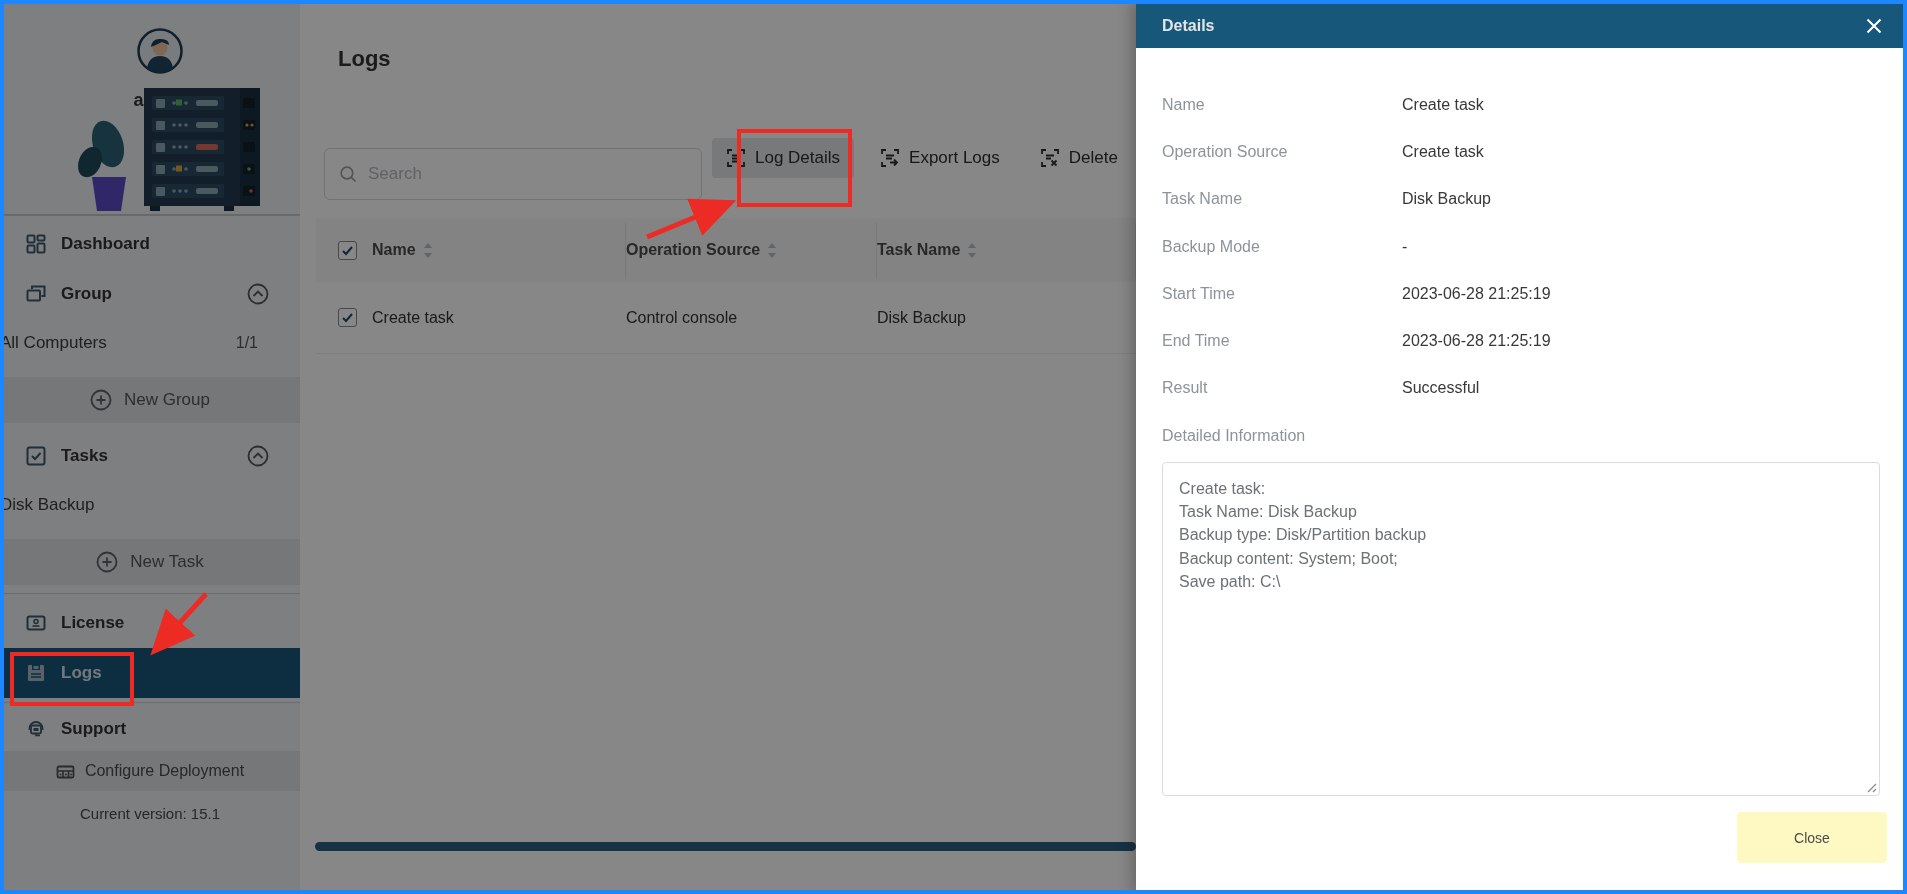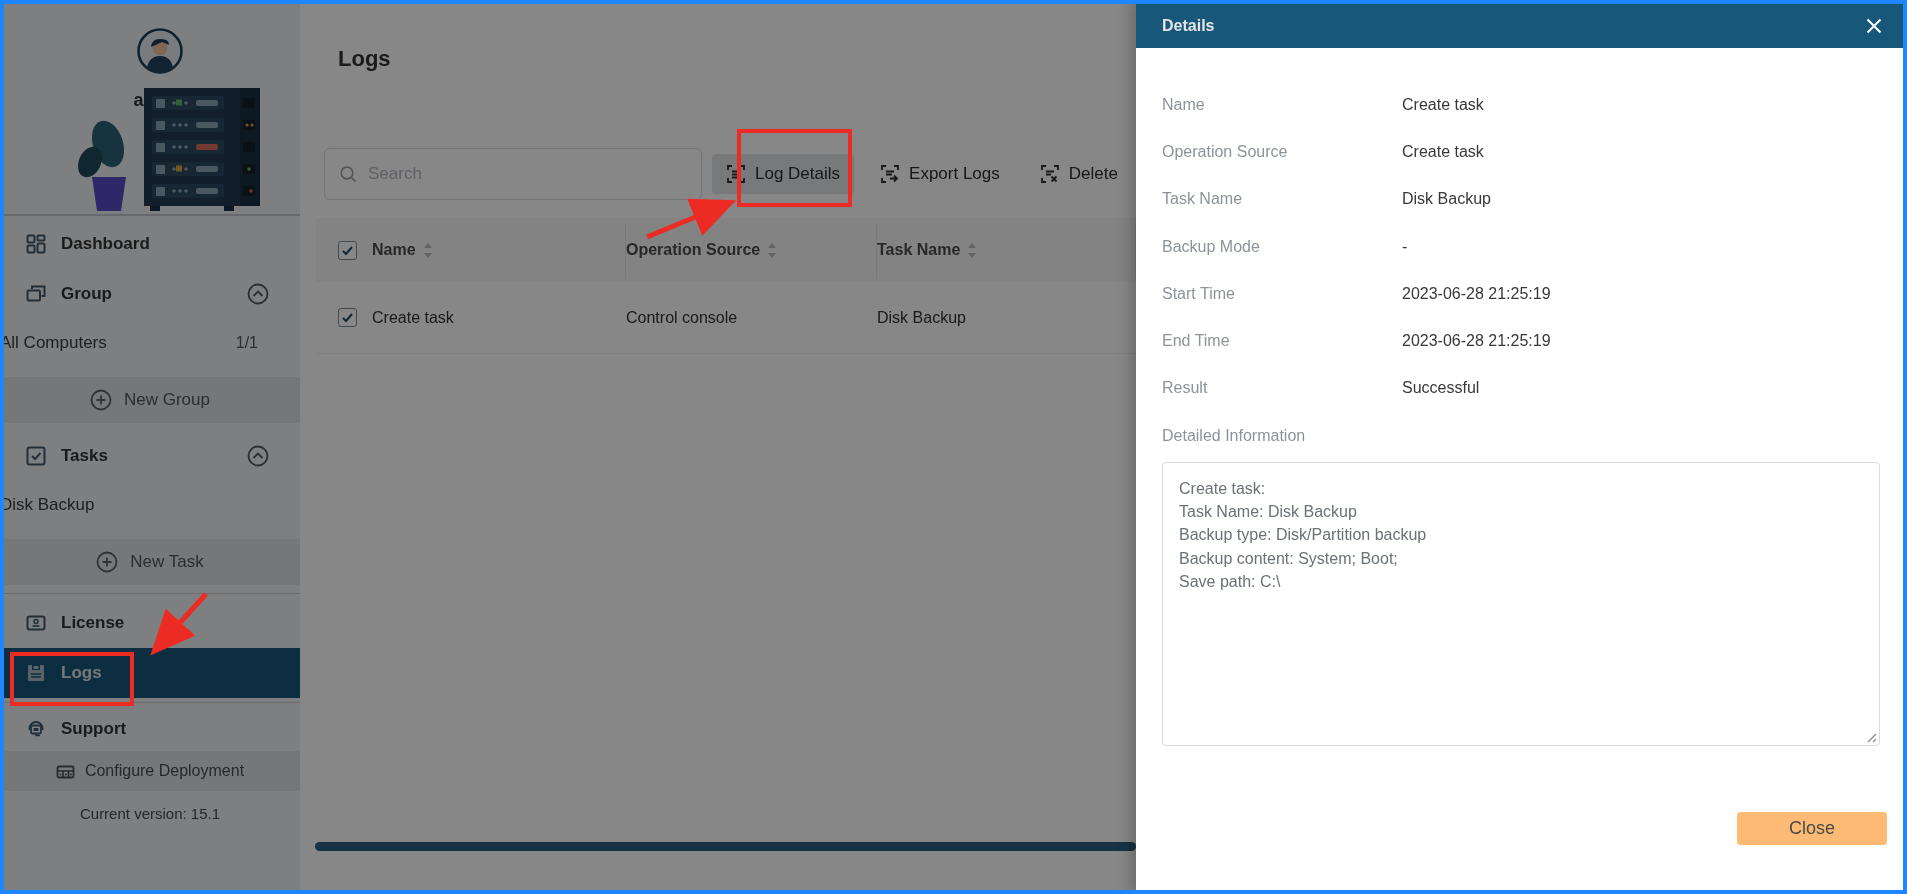--- a/index.html
+++ b/index.html
@@ -31,21 +31,21 @@
   .nav-row.active { background:#17587a; color:#dbe4ea; }
   .cfg-bar { height:40px; background:#dde1e5; display:flex; align-items:center; justify-content:center; gap:10px; font-size:16px; color:#4c4c4c; cursor:pointer; }
   .version { text-align:center; font-size:15px; color:#4a4a4a; margin-top:14px; }
 
   
   .main { position:absolute; left:300px; top:0; width:836px; height:894px; background:#fff; z-index:1; }
   .page-title { position:absolute; left:38px; top:46px; font-size:22px; font-weight:700; color:#333; }
   .search-box { position:absolute; left:24px; top:148px; width:378px; height:52px; border:1px solid #d6d9dc; border-radius:6px; display:flex; align-items:center; padding-left:14px; gap:10px; background:#fff; }
   .search-box input { border:none; outline:none; font-size:17px; color:#333; width:300px; background:transparent; }
   .search-box input::placeholder { color:#b3b8bd; }
-  .toolbar { position:absolute; left:412px; top:148px; height:52px; display:flex; align-items:center; }
+  .toolbar { position:absolute; left:412px; top:132px; height:52px; display:flex; align-items:center; }
   .tb-btn { display:flex; align-items:center; gap:9px; font-size:17px; color:#2e2e2e; padding:10px 14px; border-radius:4px; cursor:pointer; white-space:nowrap; }
   .tb-btn.hovered { background:#e0e4e8; }
 
   .table { position:absolute; left:16px; top:218px; width:820px; }
   .thead { display:flex; align-items:center; height:64px; background:#f7f8fa; }
   .trow  { display:flex; align-items:center; height:72px; border-bottom:1px solid #f0f0f0; }
   .col-check { width:56px; padding-left:22px; }
   .col-a { width:254px; position:relative; }
   .col-b { width:251px; position:relative; }
   .col-c { width:259px; position:relative; }
@@ -65,24 +65,24 @@
   .anno-svg { left:0; top:0; width:1136px; height:894px; }
 
   
   .panel { position:absolute; left:1136px; top:0; width:771px; height:894px; background:#fff; z-index:40; box-shadow:-4px 0 14px rgba(0,0,0,0.25); }
   .panel-header { height:48px; background:#17587a; display:flex; align-items:center; justify-content:space-between; padding:4px 24px 0 26px; }
   .panel-title { color:#e5e5e5; font-size:16px; font-weight:700; }
   .panel-close { color:#fff; cursor:pointer; display:flex; }
   .field { position:absolute; left:26px; width:720px; display:flex; }
   .f-label { width:240px; font-size:16px; color:#8d939a; }
   .f-value { font-size:16px; color:#383838; }
-  .detail-area { position:absolute; left:26px; top:462px; width:718px; height:284px; }
+  .detail-area { position:absolute; left:26px; top:462px; width:718px; height:334px; }
   .detail-area textarea { width:100%; height:100%; resize:none; border:1px solid #d9dcdf; border-radius:4px; padding:14px 16px; font-family:"Liberation Sans","DejaVu Sans",sans-serif; font-size:16px; line-height:1.45; color:#6b7177; outline:none; }
   .resize-glyph { position:absolute; right:3px; bottom:3px; pointer-events:none; }
-  .close-btn { position:absolute; left:601px; top:812px; width:150px; height:33px; background:#fdba74; border:none; border-radius:4px; font-size:18px; color:#4a4a4a; cursor:pointer; font-family:inherit; }
+  .close-btn { position:absolute; left:601px; top:812px; width:150px; height:51px; background:#fef9c3; border:none; border-radius:4px; font-size:14px; color:#4a4a4a; cursor:pointer; font-family:inherit; }
 
   svg { display:block; }
 </style>
 </head>
 <body>
 
 <div class="screen">
 
   <div class="sidebar">
     <div class="user-row">

